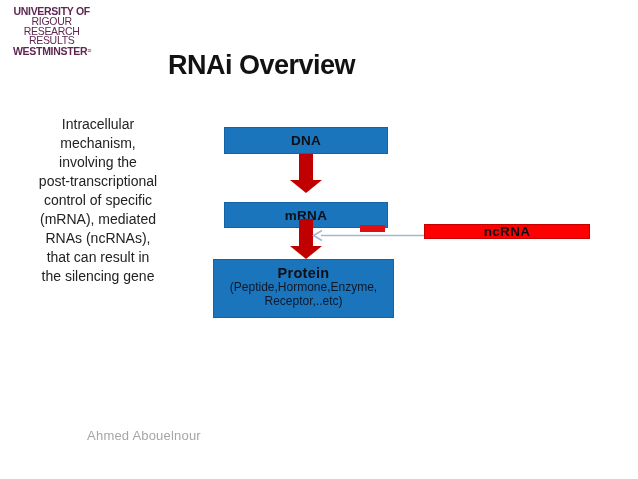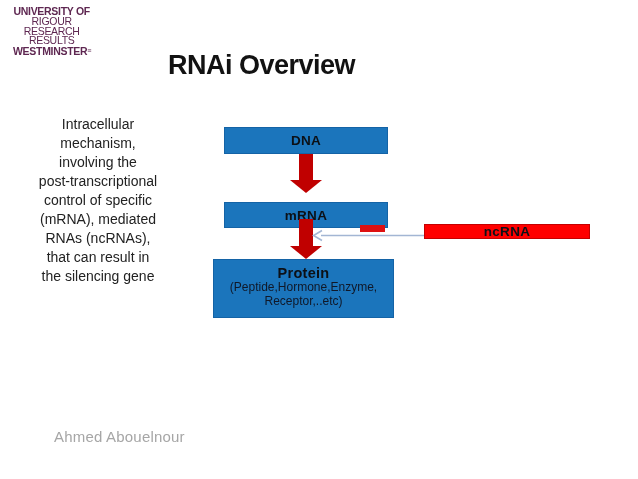--- a/index.html
+++ b/index.html
@@ -39,22 +39,22 @@
   .barrow .shaft{width:14px;background:var(--dark-red);}
   .barrow .head{width:0;height:0;border-left:16px solid transparent;border-right:16px solid transparent;border-top:13px solid var(--dark-red);}
   .barrow.a1{left:290px;top:154px;} .barrow.a1 .shaft{height:26px;}
   .barrow.a2{left:290px;top:219px;} .barrow.a2 .shaft{height:27px;}
   
   .minus{position:absolute;left:360px;top:225px;width:25px;height:7px;background:var(--minus-red);}
   .connector{position:absolute;left:312px;top:229px;}
   .connector .stroke{stroke:var(--connector);stroke-width:1.6;fill:none;}
   
   .footer{
-    position:absolute;left:54px;top:428px;width:180px;
-    font-size:15px;color:var(--footer-gray);letter-spacing:0.2px;
+    position:absolute;left:54px;top:428px;width:180px;text-align:center;
+    font-size:13px;color:var(--footer-gray);letter-spacing:0.2px;
   }
 </style>
 </head>
 <body>
 
 <div class="slide">
 
   <div class="logo">
     <div class="l bold">UNIVERSITY OF</div>
     <div class="l">RIGOUR</div>

